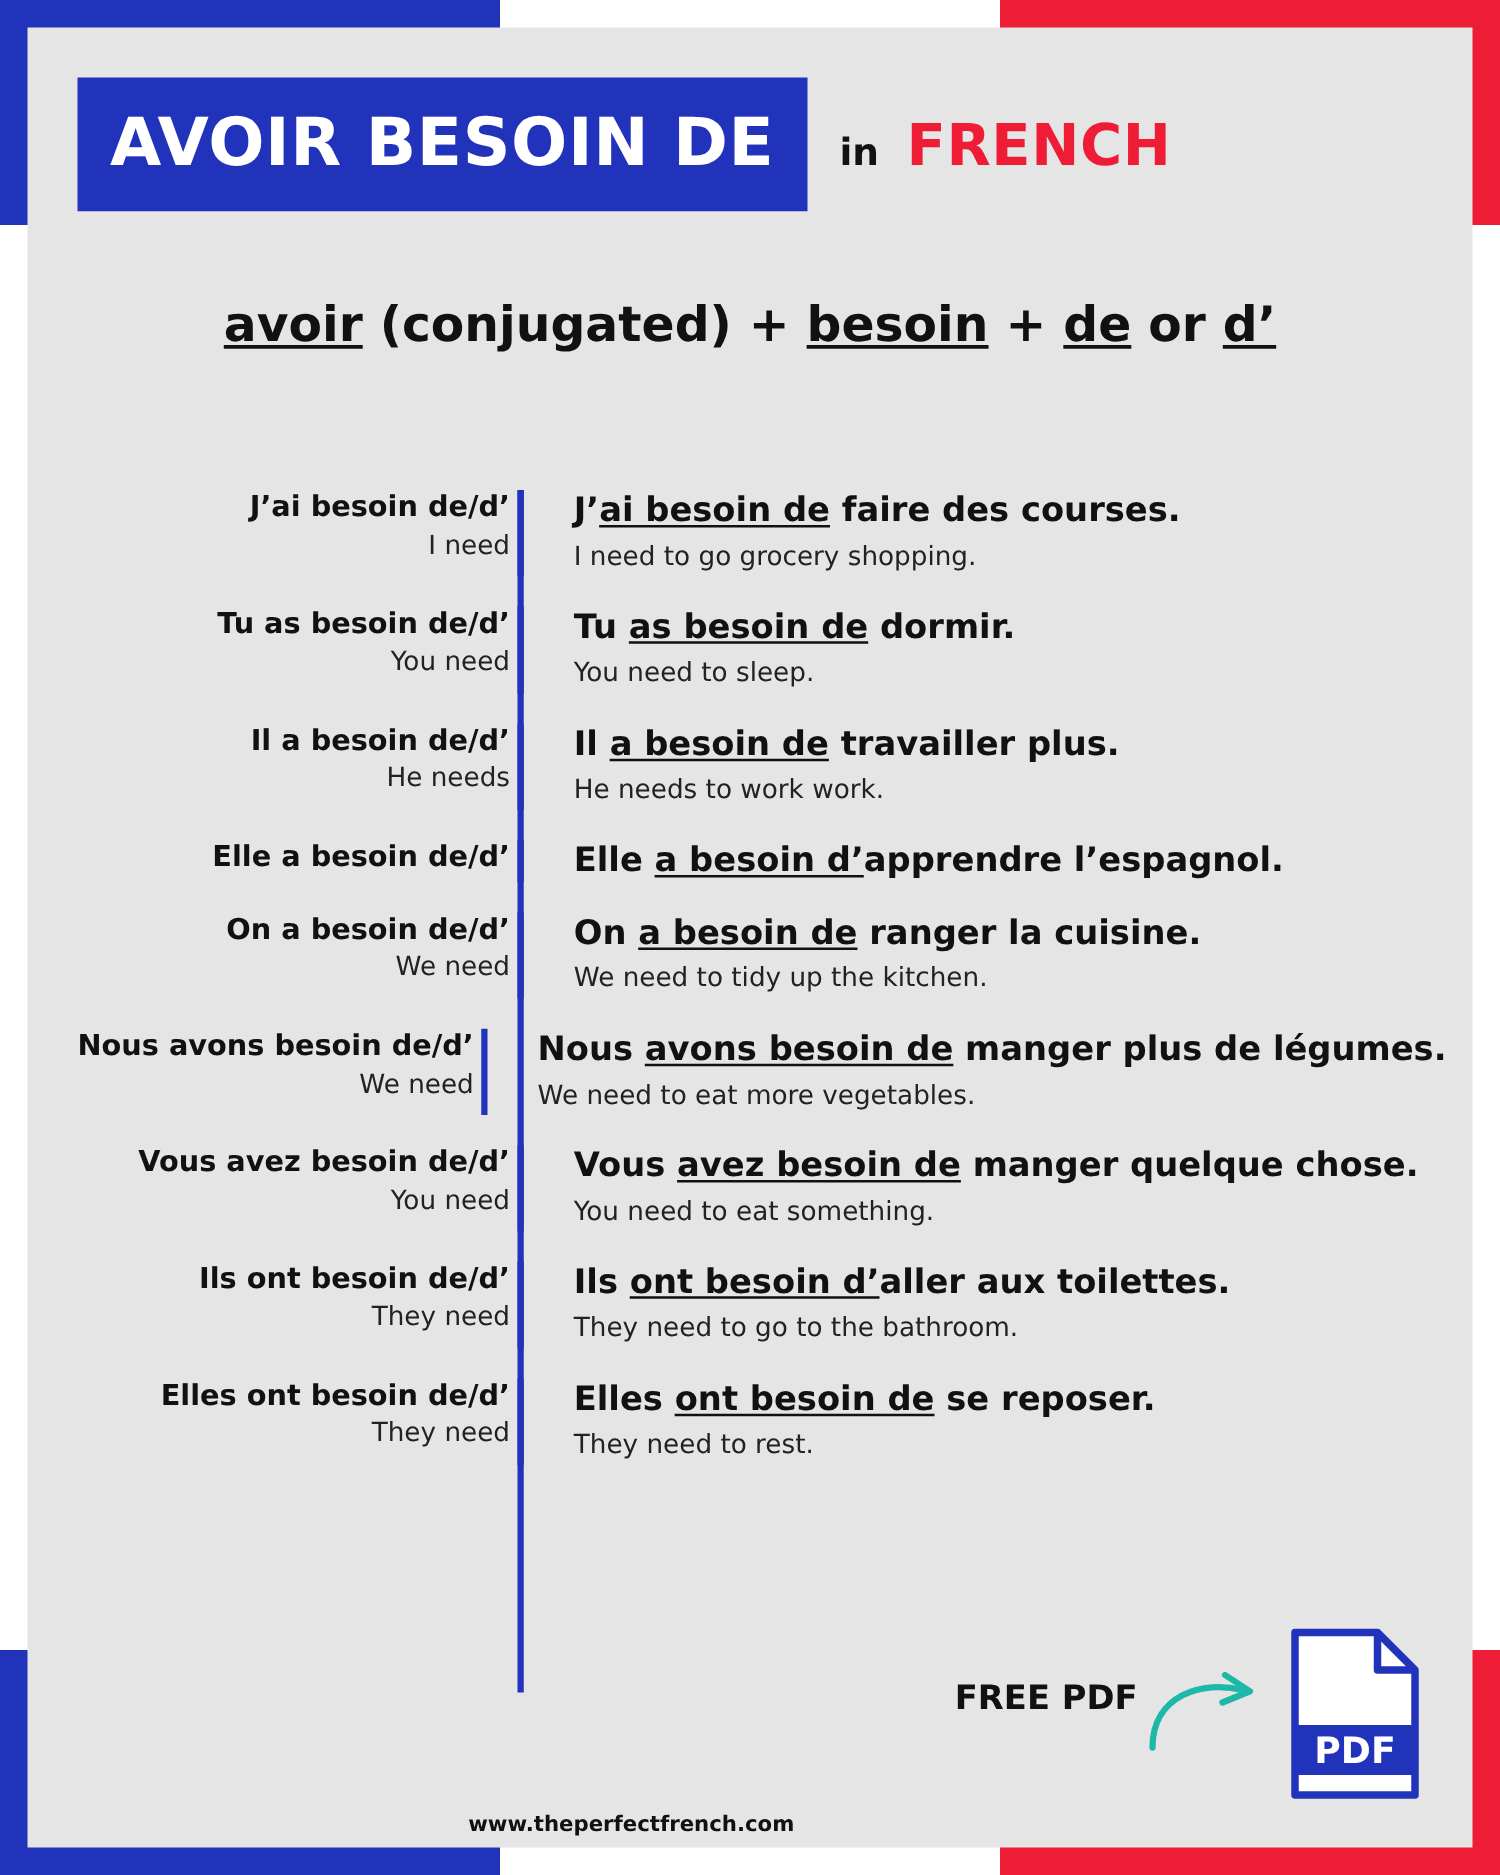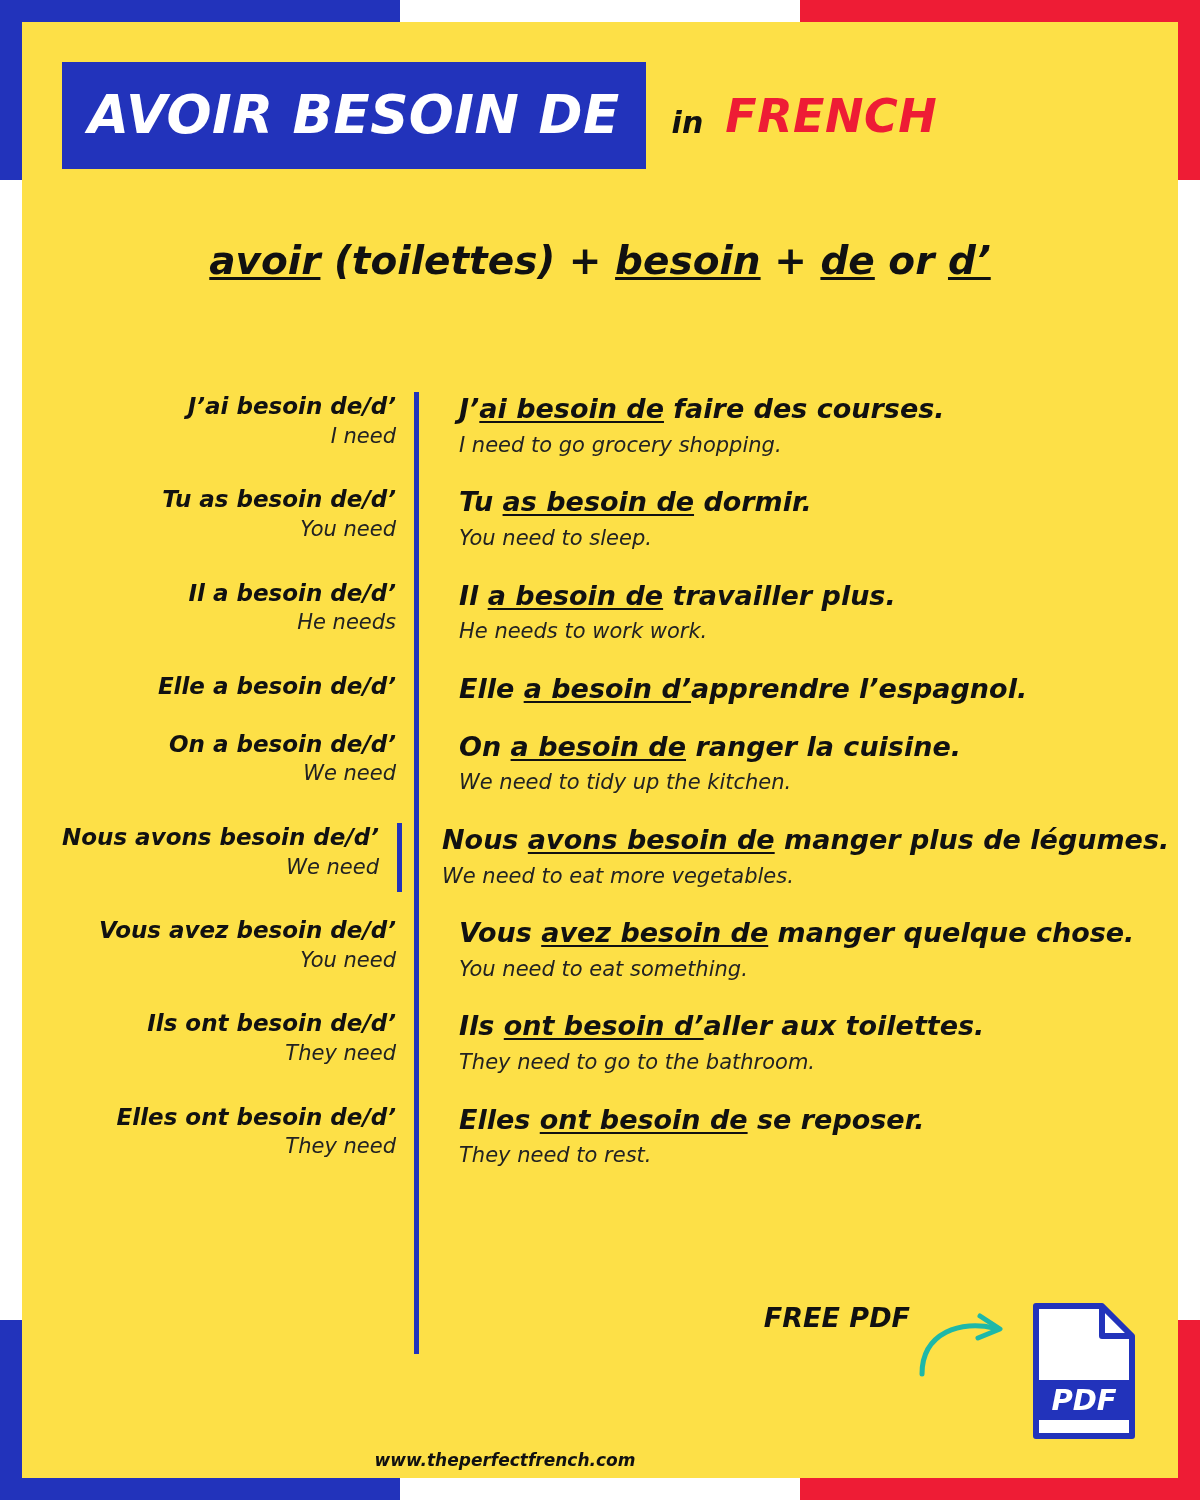--- a/index.html
+++ b/index.html
@@ -4,23 +4,22 @@
 <style>
   * { box-sizing: border-box; margin: 0; padding: 0; }
   html, body {
     width: 1200px; height: 1500px;
     background: #ffffff;
     font-family: "DejaVu Sans", sans-serif;
   }
   .page {
     position: relative;
     width: 1200px; height: 1500px;
-    background: #fde047;
+    background: #e5e5e5;
     overflow: hidden;
-    font-style: italic;
   }
   
   .bar { position: absolute; }
   .bar-top-blue   { top: 0; left: 0;  width: 400px; height: 22px; background: #2233bb; }
   .bar-top-white  { top: 0; left: 400px; width: 400px; height: 22px; background: #ffffff; }
   .bar-top-red    { top: 0; left: 800px; width: 400px; height: 22px; background: #ee1c35; }
   .bar-bot-blue   { bottom: 0; left: 0;  width: 400px; height: 22px; background: #2233bb; }
   .bar-bot-white  { bottom: 0; left: 400px; width: 400px; height: 22px; background: #ffffff; }
   .bar-bot-red    { bottom: 0; left: 800px; width: 400px; height: 22px; background: #ee1c35; }
   .bar-left   { top: 0; left: 0;  width: 22px; height: 1500px;
@@ -76,21 +75,21 @@
     top: 392px; left: 62px; right: 62px;
   }
   .row {
     display: flex;
     align-items: flex-start;
     margin-bottom: 24px;
   }
   .col-left {
     width: 352px;
     text-align: right;
-    padding-right: 18px;
+    padding-right: 6px;
   }
   .pronoun {
     font-size: 23px;
     font-weight: bold;
     color: #111111;
     line-height: 1.25;
     white-space: nowrap;
   }
   .pronoun-en {
     font-size: 21px;
@@ -129,21 +128,21 @@
     left: 414px;
     width: 5px;
     height: 962px;
     background: #2233bb;
   }
 
   
   .pdf-area {
     position: absolute;
     right: 62px; bottom: 60px;
-    display: flex; align-items: flex-start;
+    display: flex; align-items: center;
   }
   .free-pdf-text {
     font-size: 27px;
     font-weight: bold;
     color: #111111;
     margin-bottom: 26px;
     white-space: nowrap;
   }
   .arrow { width: 110px; height: 80px; margin: 0 4px 10px 6px; }
   .pdf-icon { width: 108px; height: 138px; position: relative; }
@@ -172,21 +171,21 @@
   <div class="bar bar-left"></div>
   <div class="bar bar-right"></div>
 
   <div class="header">
     <div class="title-box">AVOIR BESOIN DE</div>
     <div class="title-in">in</div>
     <div class="title-lang">FRENCH</div>
   </div>
 
   <div class="formula">
-    <u>avoir</u><span> (toilettes) + </span><u>besoin</u><span> + </span><u>de</u><span> or </span><u>d’</u>
+    <u>avoir</u><span> (conjugated) + </span><u>besoin</u><span> + </span><u>de</u><span> or </span><u>d’</u>
   </div>
 
   <div class="divider-line"></div>
 
   <div class="table">
 
     <div class="row">
       <div class="col-left">
         <div class="pronoun">J’ai besoin de/d’</div>
         <div class="pronoun-en">I need</div>

